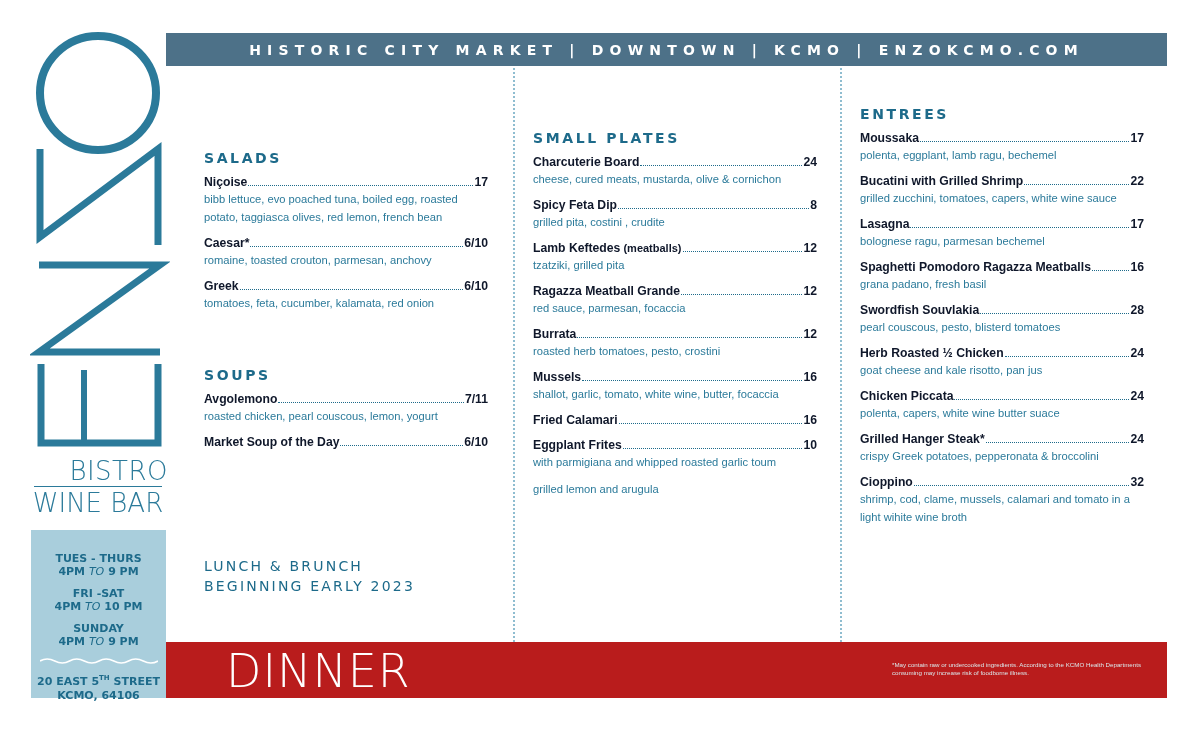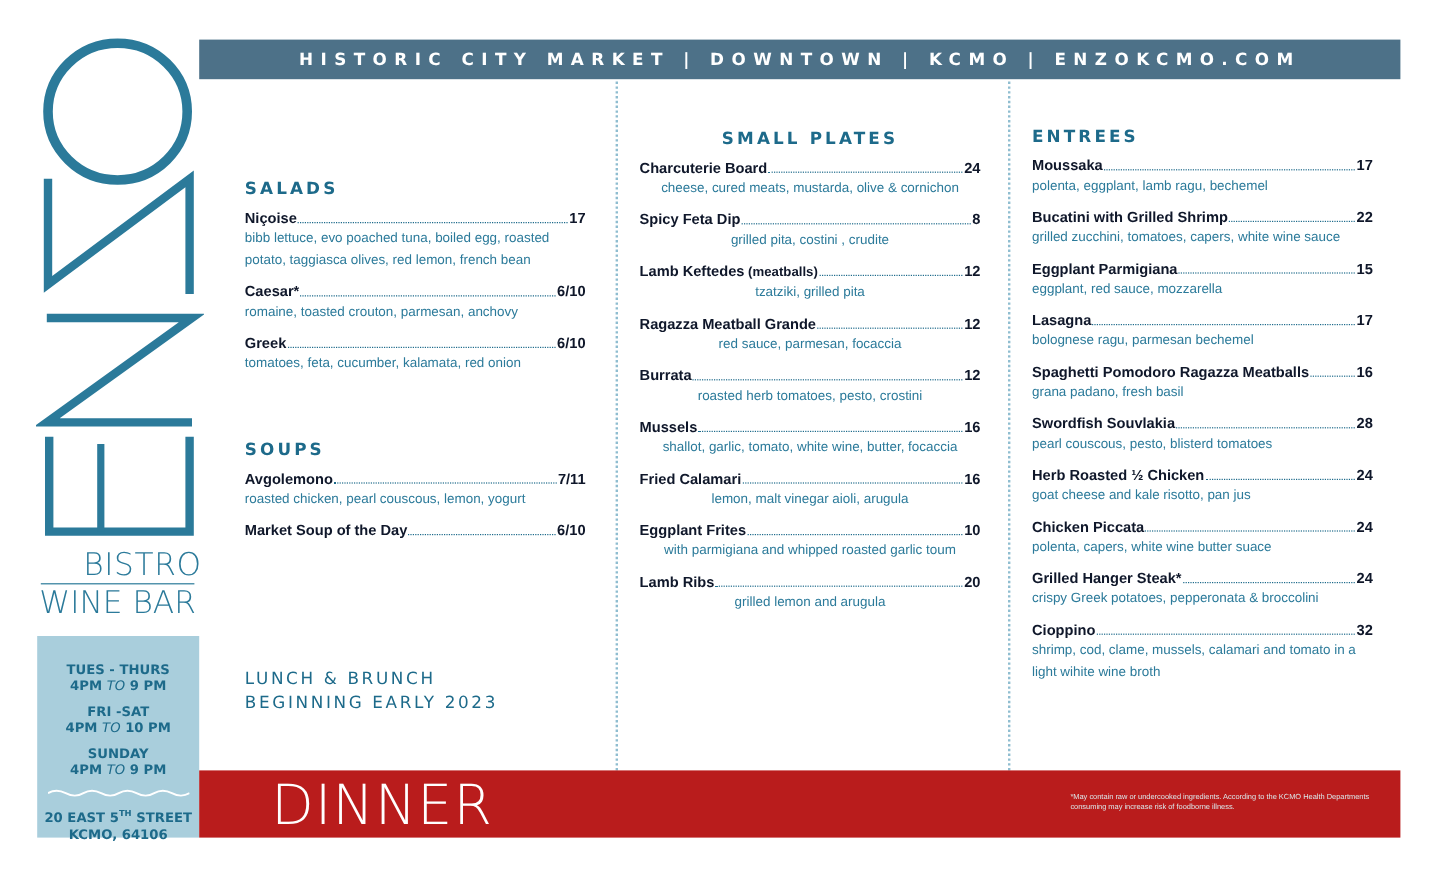--- a/index.html
+++ b/index.html
@@ -183,21 +183,21 @@
         <span class="item-price">6/10</span>
       </div>
   </div>
 </div>
 
 <div class="promo">
   <div>LUNCH &amp; BRUNCH</div>
   <div>BEGINNING EARLY 2023</div>
 </div>
 
-<div class="col" style="left:533px; top:108px; width:284px;text-align:center;">
+<div class="col" style="left:533px; top:130px; width:284px;">
   <div class="section-title">SMALL PLATES</div>
   <div class="item">
     <div class="item-row">
         <span class="item-name">Charcuterie Board</span>
         <span class="leader"></span>
         <span class="item-price">24</span>
       </div>
     <div class="item-desc">cheese, cured meats, mustarda, olive &amp; cornichon</div>
   </div>
   <div class="item">
@@ -239,36 +239,30 @@
         <span class="item-price">16</span>
       </div>
     <div class="item-desc">shallot, garlic, tomato, white wine, butter, focaccia</div>
   </div>
   <div class="item">
     <div class="item-row">
         <span class="item-name">Fried Calamari</span>
         <span class="leader"></span>
         <span class="item-price">16</span>
       </div>
-    <div class="item-desc">lemon, malt vinegar aioli, arugula</div>
   </div>
   <div class="item">
     <div class="item-row">
         <span class="item-name">Eggplant Frites</span>
         <span class="leader"></span>
         <span class="item-price">10</span>
       </div>
     <div class="item-desc">with parmigiana and whipped roasted garlic toum</div>
   </div>
   <div class="item">
-    <div class="item-row">
-        <span class="item-name">Lamb Ribs</span>
-        <span class="leader"></span>
-        <span class="item-price">20</span>
-      </div>
     <div class="item-desc">grilled lemon and arugula</div>
   </div>
 </div>
 
 <div class="col" style="left:860px; top:106px; width:284px;">
   <div class="section-title">ENTREES</div>
   <div class="item">
     <div class="item-row">
         <span class="item-name">Moussaka</span>
         <span class="leader"></span>
@@ -276,28 +270,20 @@
       </div>
     <div class="item-desc">polenta, eggplant, lamb ragu, bechemel</div>
   </div>
   <div class="item">
     <div class="item-row">
         <span class="item-name">Bucatini with  Grilled Shrimp</span>
         <span class="leader"></span>
         <span class="item-price">22</span>
       </div>
     <div class="item-desc">grilled zucchini, tomatoes, capers, white wine sauce</div>
-  </div>
-  <div class="item">
-    <div class="item-row">
-        <span class="item-name">Eggplant Parmigiana</span>
-        <span class="leader"></span>
-        <span class="item-price">15</span>
-      </div>
-    <div class="item-desc">eggplant, red sauce, mozzarella</div>
   </div>
   <div class="item">
     <div class="item-row">
         <span class="item-name">Lasagna</span>
         <span class="leader"></span>
         <span class="item-price">17</span>
       </div>
     <div class="item-desc">bolognese ragu, parmesan bechemel</div>
   </div>
   <div class="item">

